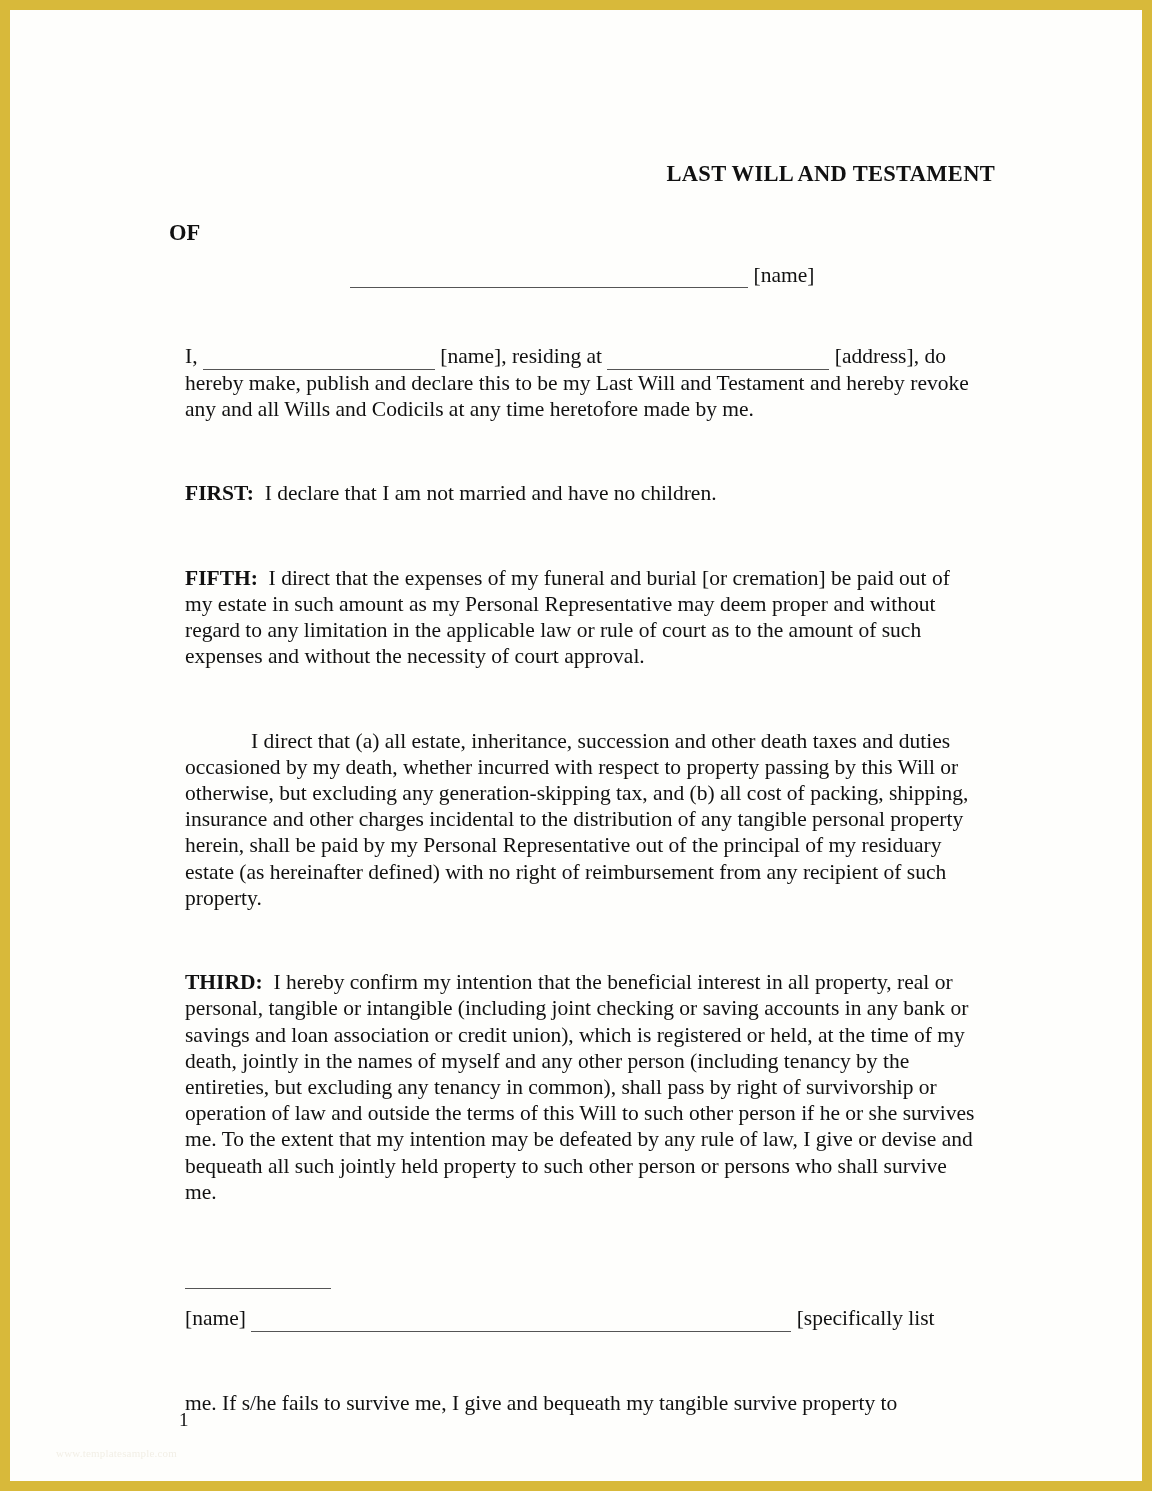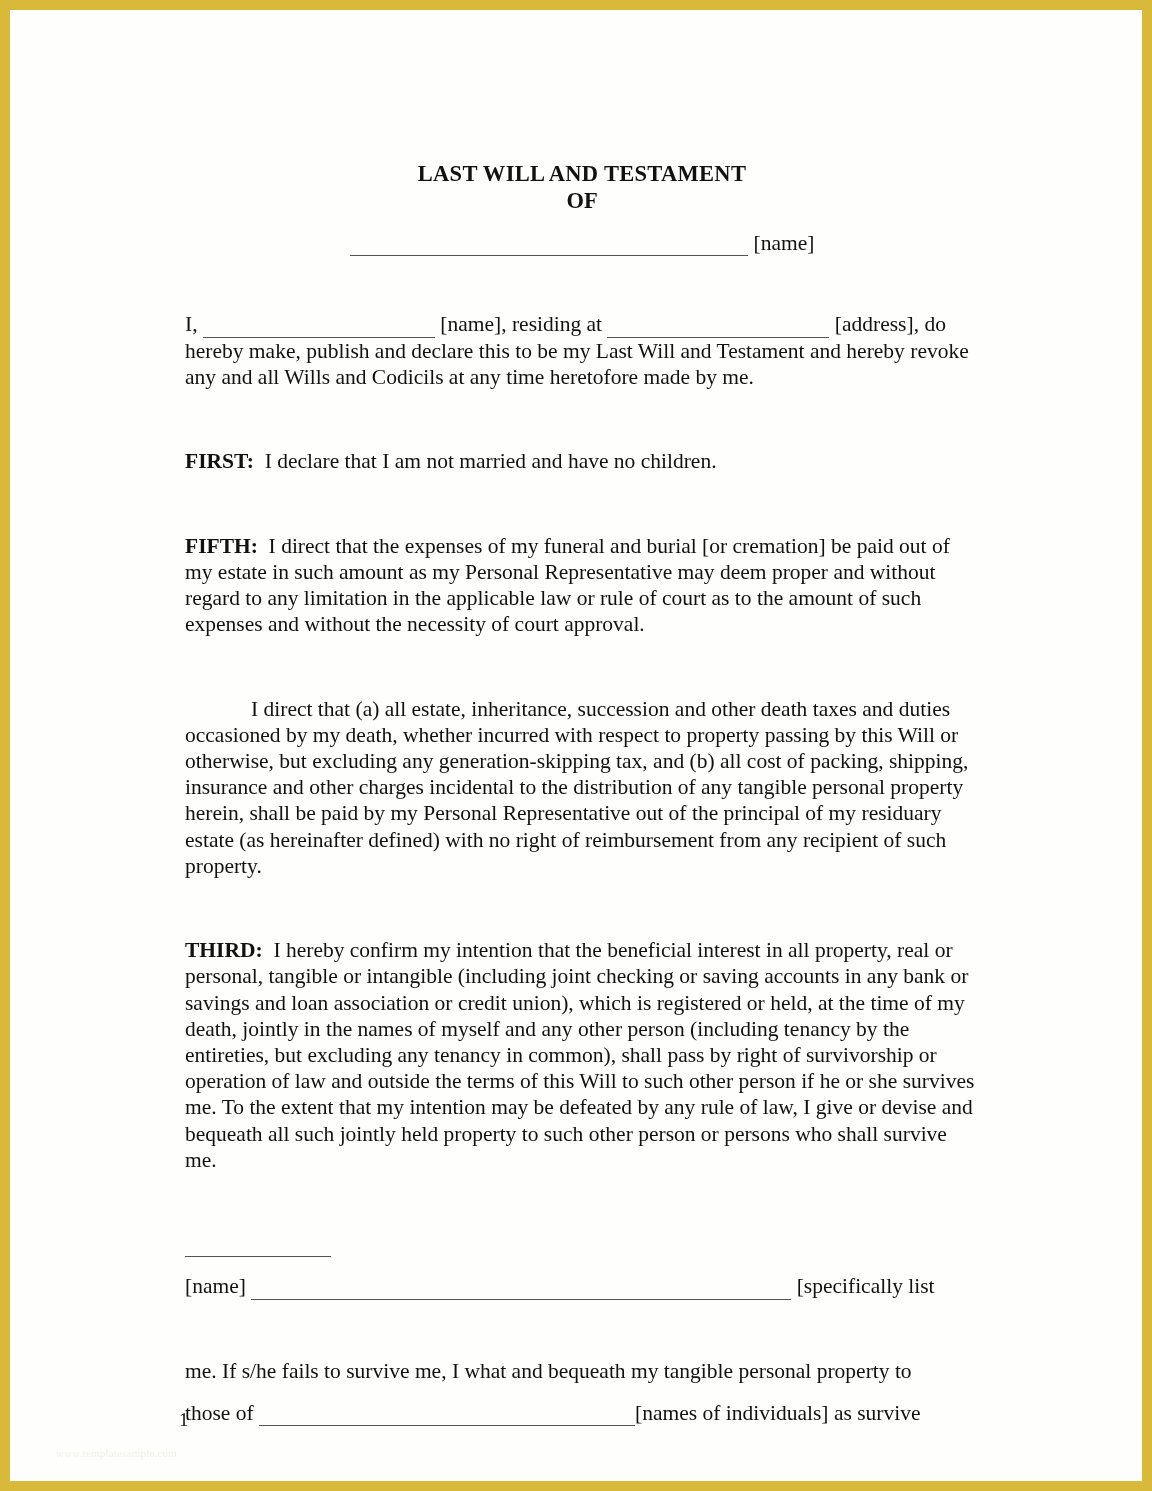--- a/index.html
+++ b/index.html
@@ -29,31 +29,32 @@
     position: absolute;
     left: 159px;
     top: 150px;
     width: 826px;
     font-size: 21.5px;
     line-height: 26.2px;
     color: #111111;
     text-align: left;
   }
   .doc-title {
-    text-align: center;
+    text-align: right;
     font-weight: bold;
     font-size: 22.5px;
     line-height: 27px;
     letter-spacing: 0.3px;
   }
   .title-line-2 {
-    text-align: center;
+    text-align: left;
     font-weight: bold;
     font-size: 22.5px;
     line-height: 27px;
+    margin-top: 32px;
   }
   .name-line-row {
     margin-top: 16px;
     display: block;
     text-align: center;
     white-space: nowrap;
   }
   .rule {
     display: inline-block;
     border-bottom: 1.6px solid #555555;
@@ -143,23 +144,22 @@
 
       <p class="para"><span class="rule rule-fourth-b"></span></p>
 
       <p class="para"><span>[name]</span> <span class="rule rule-fourth-c"></span> <span>[specifically list</span></p>
 
 
       <div class="gap-lg"></div>
 
 
 
-      <p class="para">me.  If s/he fails to survive me, I what and bequeath my tangible personal property to</p>
+      <p class="para">me.  If s/he fails to survive me, I give and bequeath my tangible survive property to</p>
 
-      <p class="para"><span>those of</span> <span class="rule rule-fifth-b"></span><span>[names of individuals] as survive</span></p>
 
     </div>
 
     <div class="pagenum">1</div>
     <div class="watermark">www.templatesample.com</div>
 
   </div>
 </div>
 
 </body></html>

